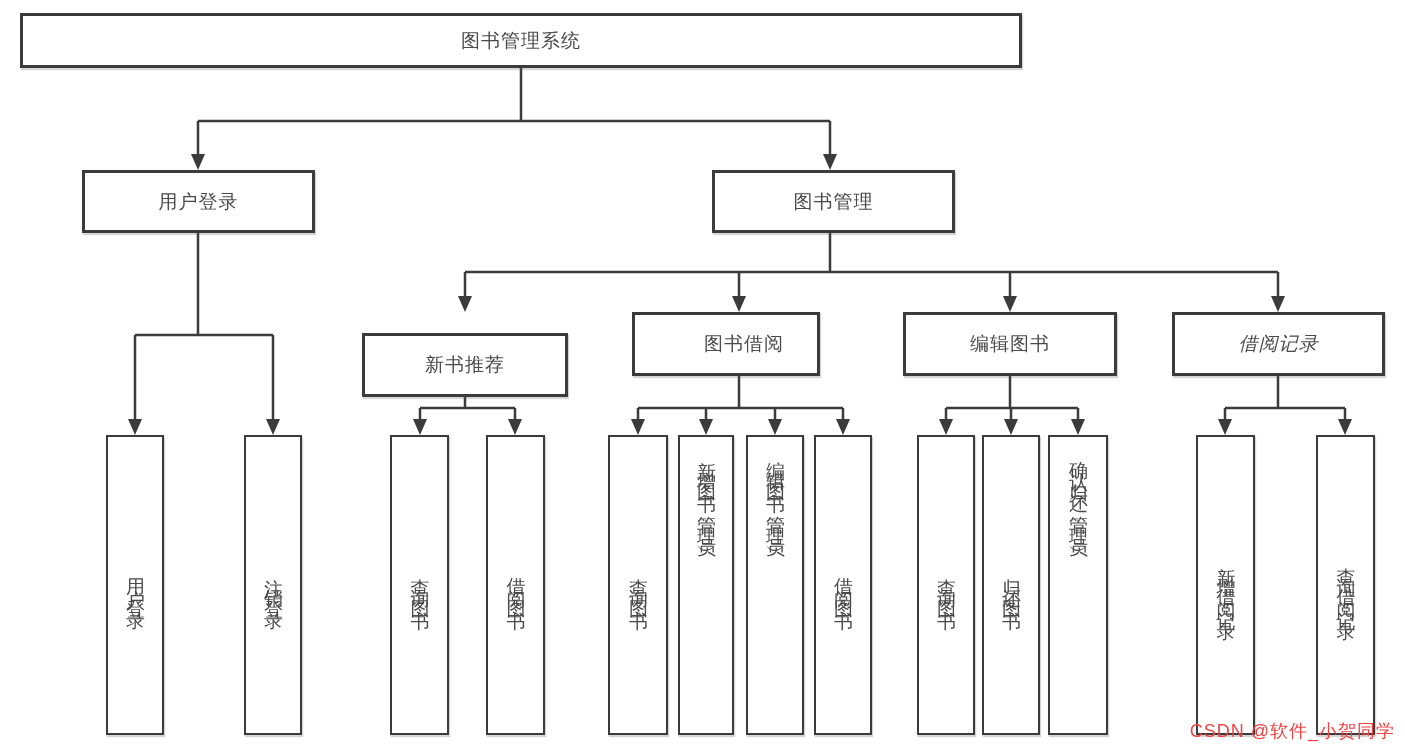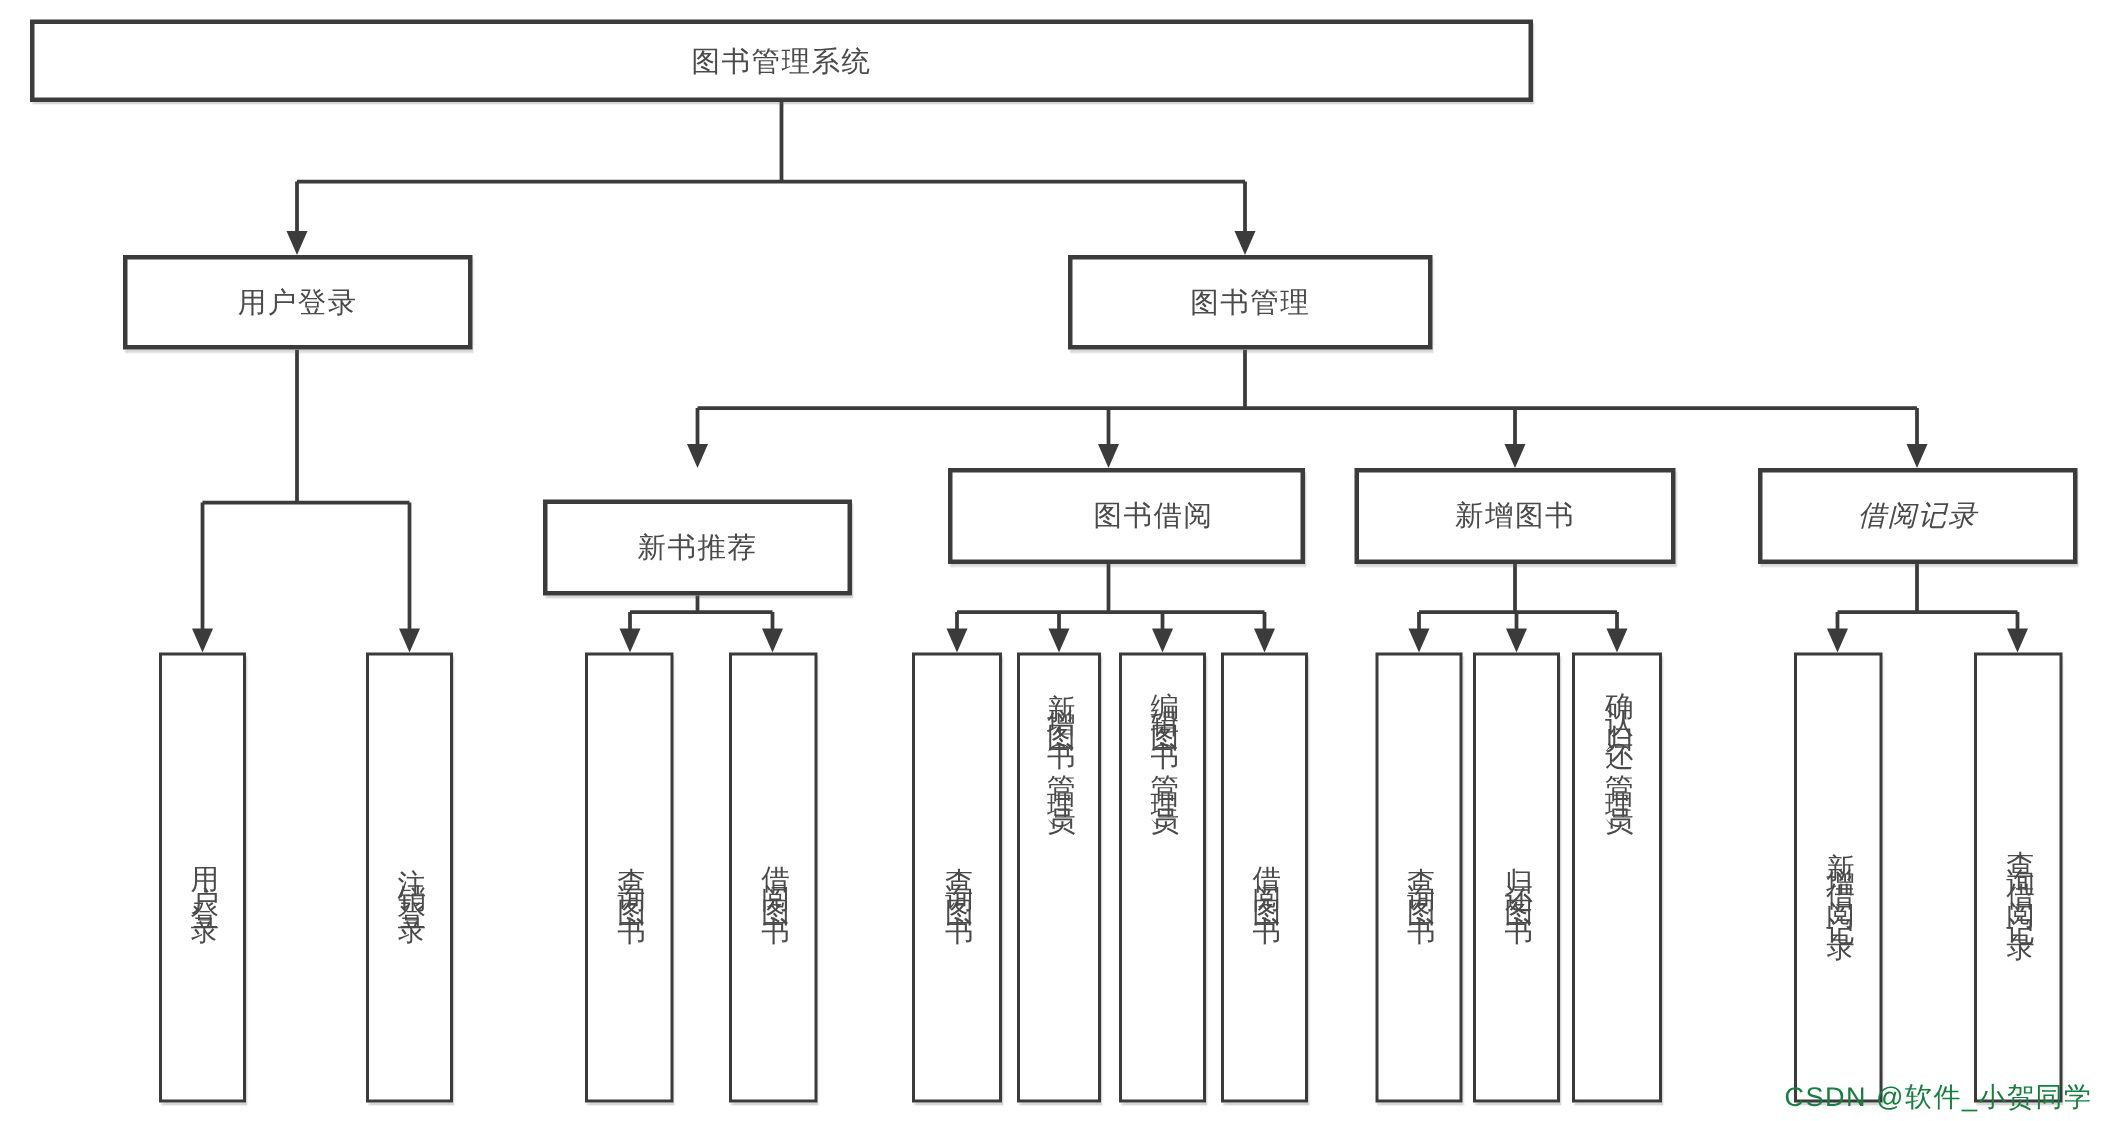--- a/index.html
+++ b/index.html
@@ -54,21 +54,21 @@
     align-items: flex-start;
   }
   .vbox.top .vtext {
     padding-top: 9px;
   }
   .watermark {
     position: absolute;
     right: 10px;
     bottom: 4px;
     font-size: 18px;
-    color: #15803d;
+    color: #ef4444;
     letter-spacing: 1px;
   }
 </style>
 </head>
 <body>
 
 <div class="canvas">
 
   <svg class="connectors" viewBox="0 0 1405 747" xmlns="http://www.w3.org/2000/svg">
 
@@ -106,25 +106,25 @@
   <div class="node hbox" style="left:82px; top:170px; width:233px; height:63px;">
     <span>用户登录</span>
   </div>
   <div class="node hbox" style="left:712px; top:170px; width:243px; height:63px;">
     <span>图书管理</span>
   </div>
 
   <div class="node hbox" style="left:362px; top:312px; width:206px; height:64px;margin-top:21px;">
     <span>新书推荐</span>
   </div>
-  <div class="node hbox" style="left:632px; top:312px; width:238px; height:64px;padding-left:36px;">
+  <div class="node hbox" style="left:632px; top:312px; width:188px; height:64px;padding-left:36px;">
     <span>图书借阅</span>
   </div>
   <div class="node hbox" style="left:903px; top:312px; width:214px; height:64px;">
-    <span>新增图书</span>
+    <span>编辑图书</span>
   </div>
   <div class="node hbox" style="left:1172px; top:312px; width:213px; height:64px;font-style:italic;">
     <span>借阅记录</span>
   </div>
 
   <div class="node vbox" style="left:106px; top:435px; width:58px; height:300px;">
     <span class="vtext">用户登录</span>
   </div>
   <div class="node vbox" style="left:244px; top:435px; width:58px; height:300px;">
     <span class="vtext">注销登录</span>

